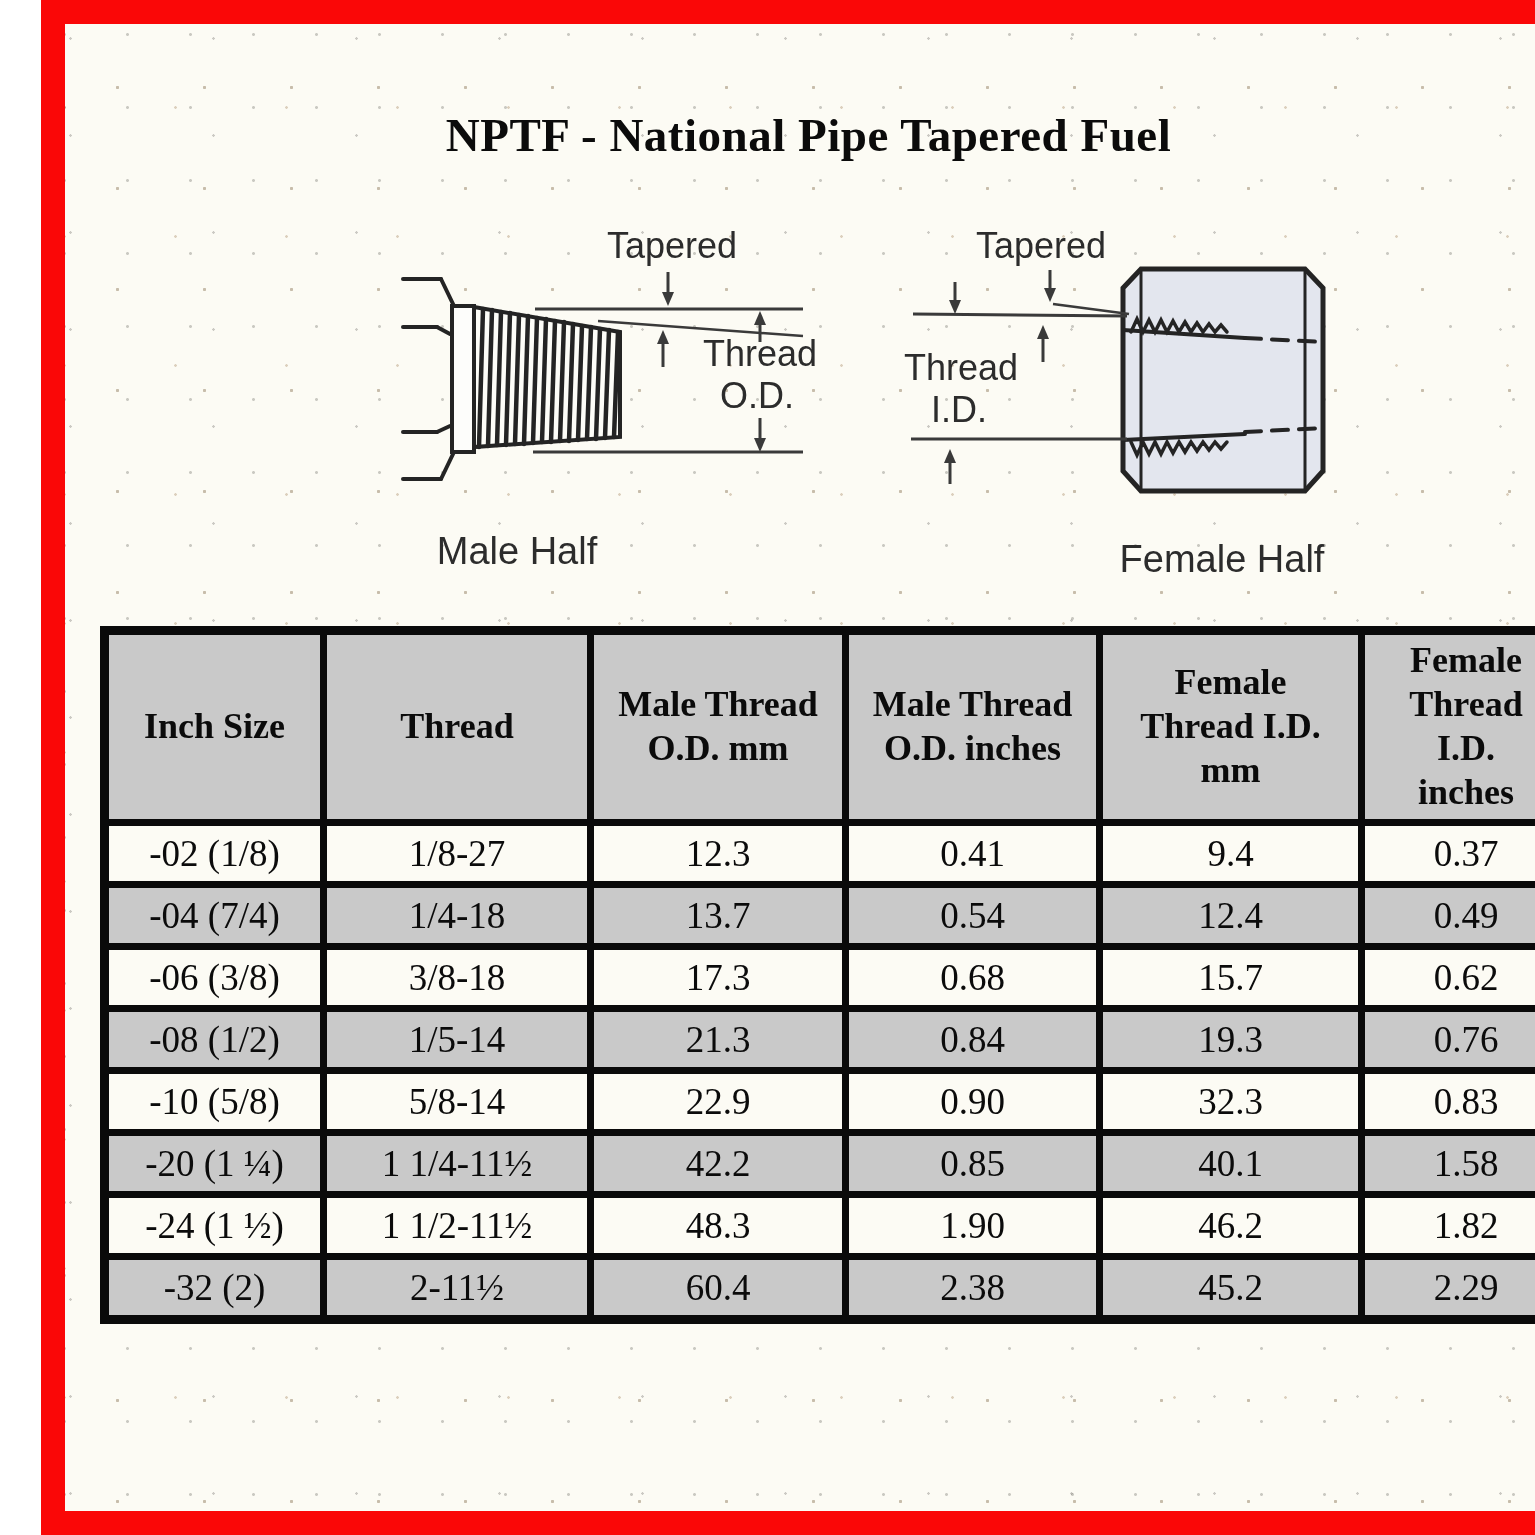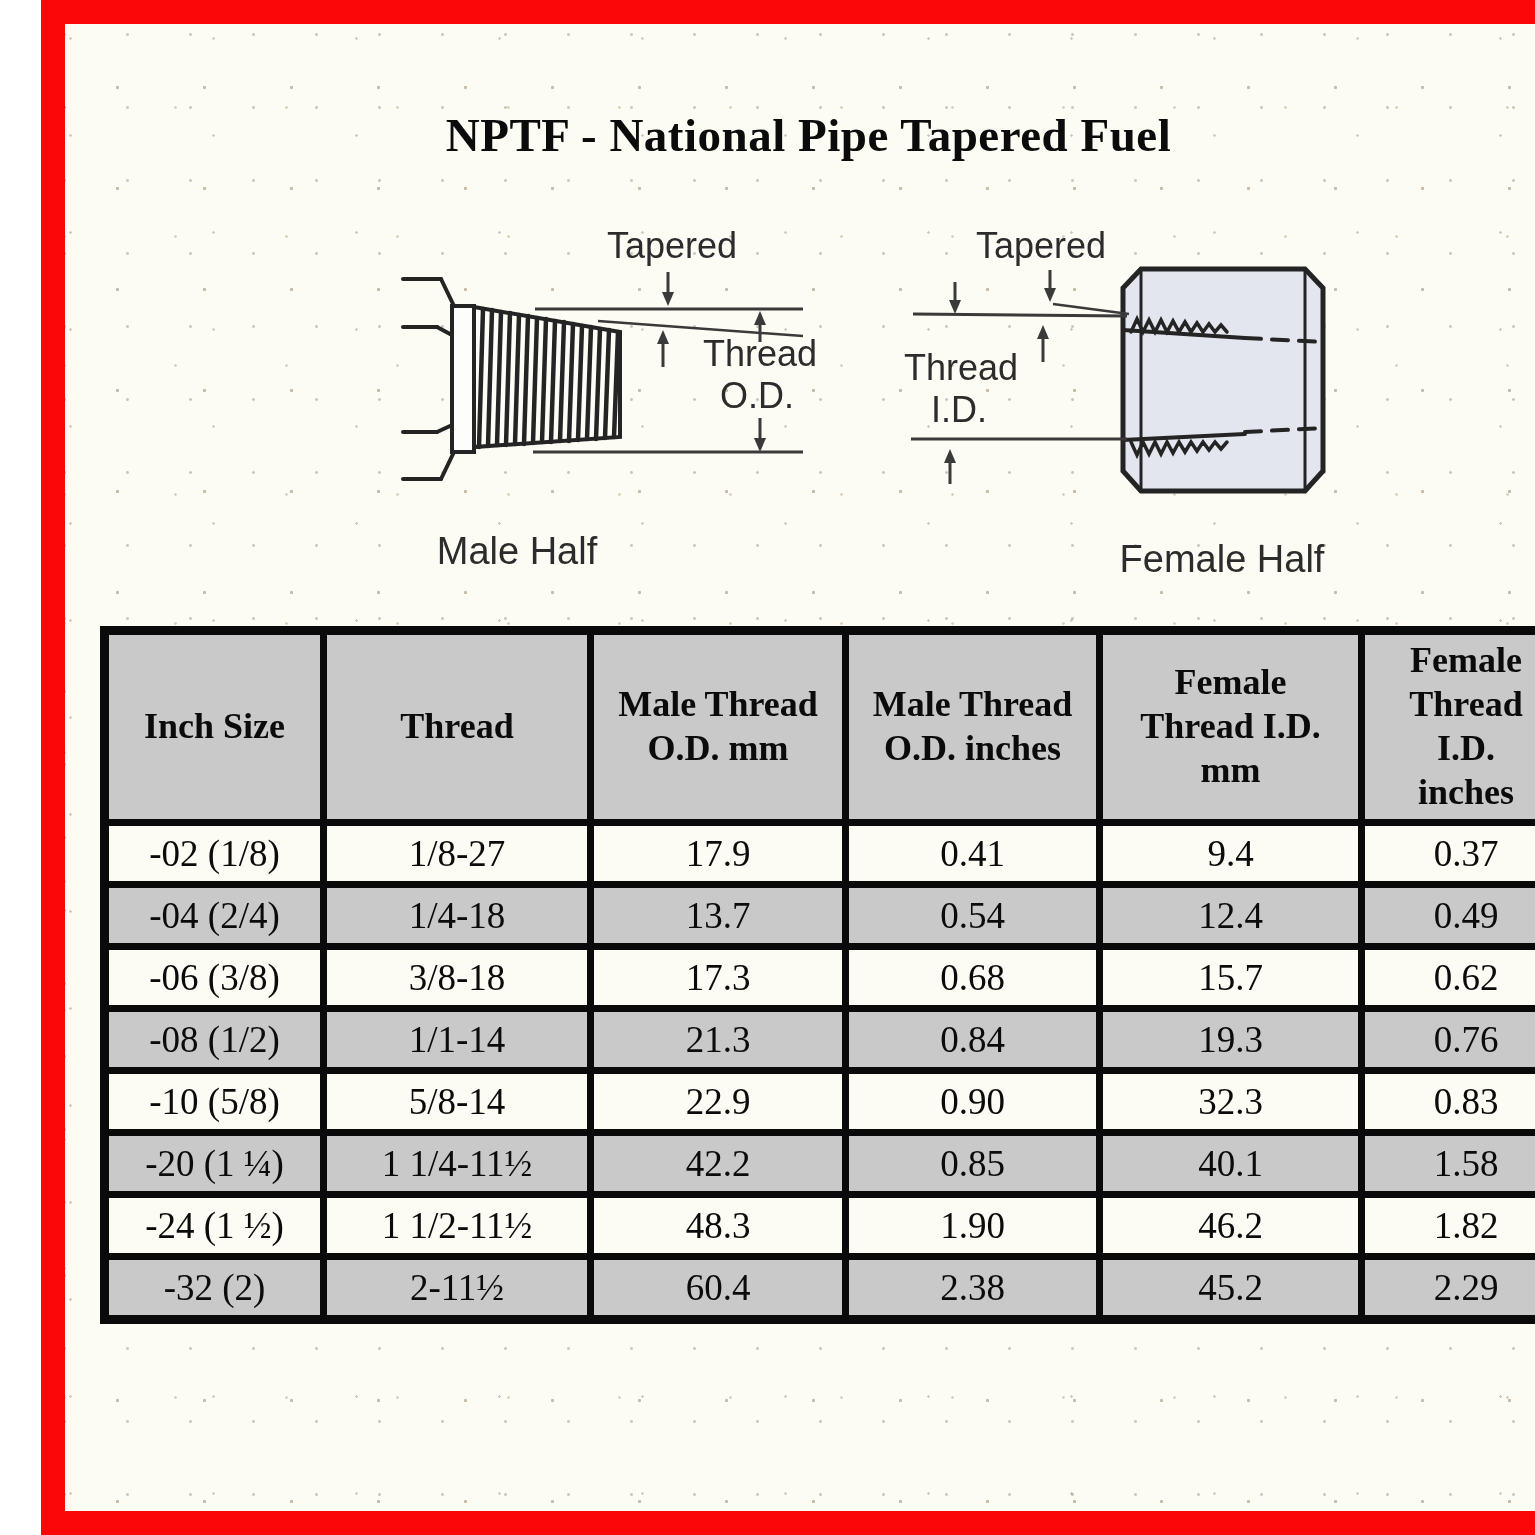--- a/index.html
+++ b/index.html
@@ -190,44 +190,44 @@
         <th>Female
 Thread
 I.D.
 inches</th>
       </tr>
     </thead>
     <tbody>
       <tr>
         <td>-02 (1/8)</td>
         <td>1/8-27</td>
-        <td>17.9</td>
+        <td>12.3</td>
         <td>0.41</td>
         <td>9.4</td>
         <td>0.37</td>
       </tr>
       <tr>
-        <td>-04 (2/4)</td>
+        <td>-04 (7/4)</td>
         <td>1/4-18</td>
         <td>13.7</td>
         <td>0.54</td>
         <td>12.4</td>
         <td>0.49</td>
       </tr>
       <tr>
         <td>-06 (3/8)</td>
         <td>3/8-18</td>
         <td>17.3</td>
         <td>0.68</td>
         <td>15.7</td>
         <td>0.62</td>
       </tr>
       <tr>
         <td>-08 (1/2)</td>
-        <td>1/1-14</td>
+        <td>1/5-14</td>
         <td>21.3</td>
         <td>0.84</td>
         <td>19.3</td>
         <td>0.76</td>
       </tr>
       <tr>
         <td>-10 (5/8)</td>
         <td>5/8-14</td>
         <td>22.9</td>
         <td>0.90</td>

